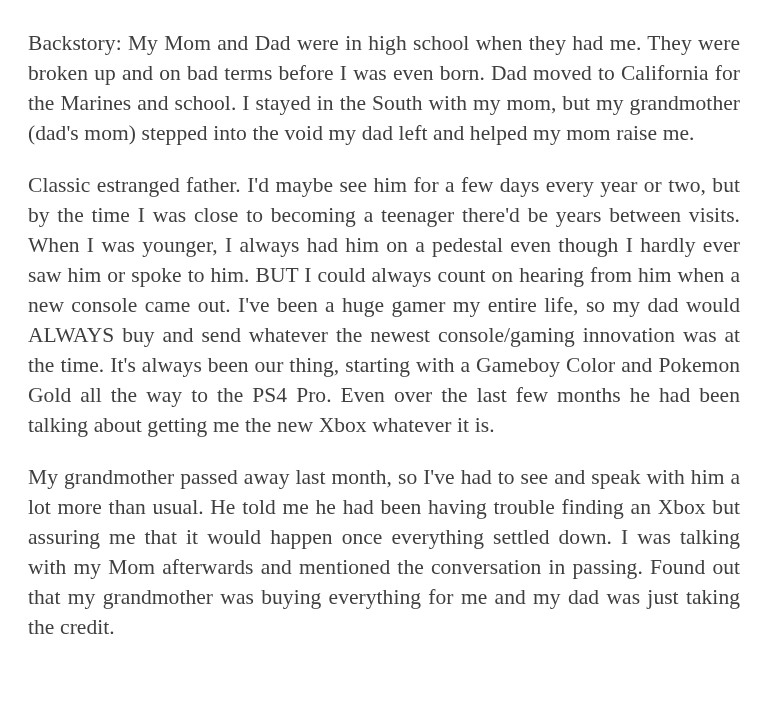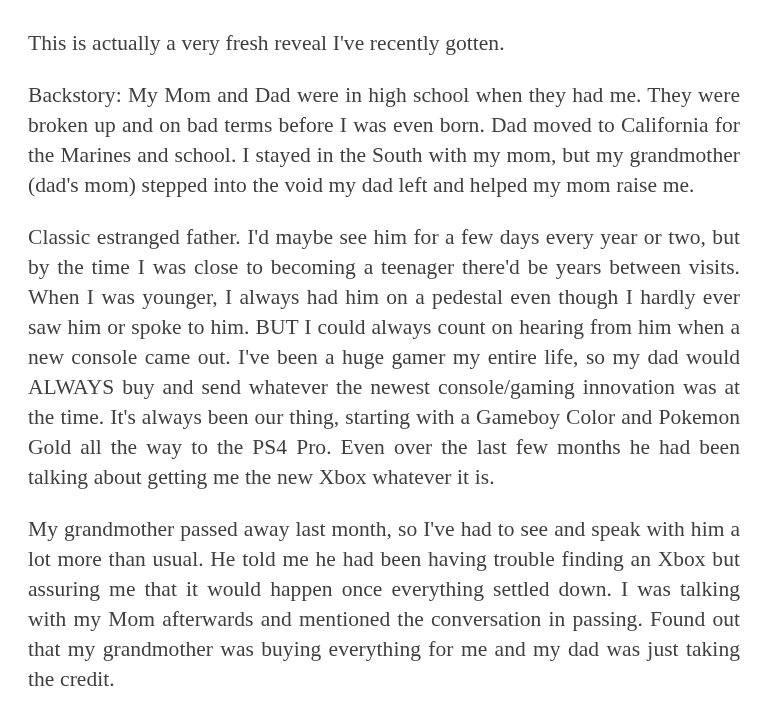--- a/index.html
+++ b/index.html
@@ -38,18 +38,17 @@
   }
   .para:last-child {
     margin-bottom: 7px;
   }
 </style>
 </head>
 <body>
 
 <div class="page">
   <div class="article">
-    <p class="para">This is actually a very fresh reveal I've recently gotten.</p>
     <p class="para">Backstory: My Mom and Dad were in high school when they had me. They were broken up and on bad terms before I was even born. Dad moved to California for the Marines and school. I stayed in the South with my mom, but my grandmother (dad's mom) stepped into the void my dad left and helped my mom raise me.</p>
     <p class="para">Classic estranged father. I'd maybe see him for a few days every year or two, but by the time I was close to becoming a teenager there'd be years between visits. When I was younger, I always had him on a pedestal even though I hardly ever saw him or spoke to him. BUT I could always count on hearing from him when a new console came out. I've been a huge gamer my entire life, so my dad would ALWAYS buy and send whatever the newest console/gaming innovation was at the time. It's always been our thing, starting with a Gameboy Color and Pokemon Gold all the way to the PS4 Pro. Even over the last few months he had been talking about getting me the new Xbox whatever it is.</p>
     <p class="para">My grandmother passed away last month, so I've had to see and speak with him a lot more than usual. He told me he had been having trouble finding an Xbox but assuring me that it would happen once everything settled down. I was talking with my Mom afterwards and mentioned the conversation in passing. Found out that my grandmother was buying everything for me and my dad was just taking the credit.</p>
   </div>
 </div>
 
 </body></html>

